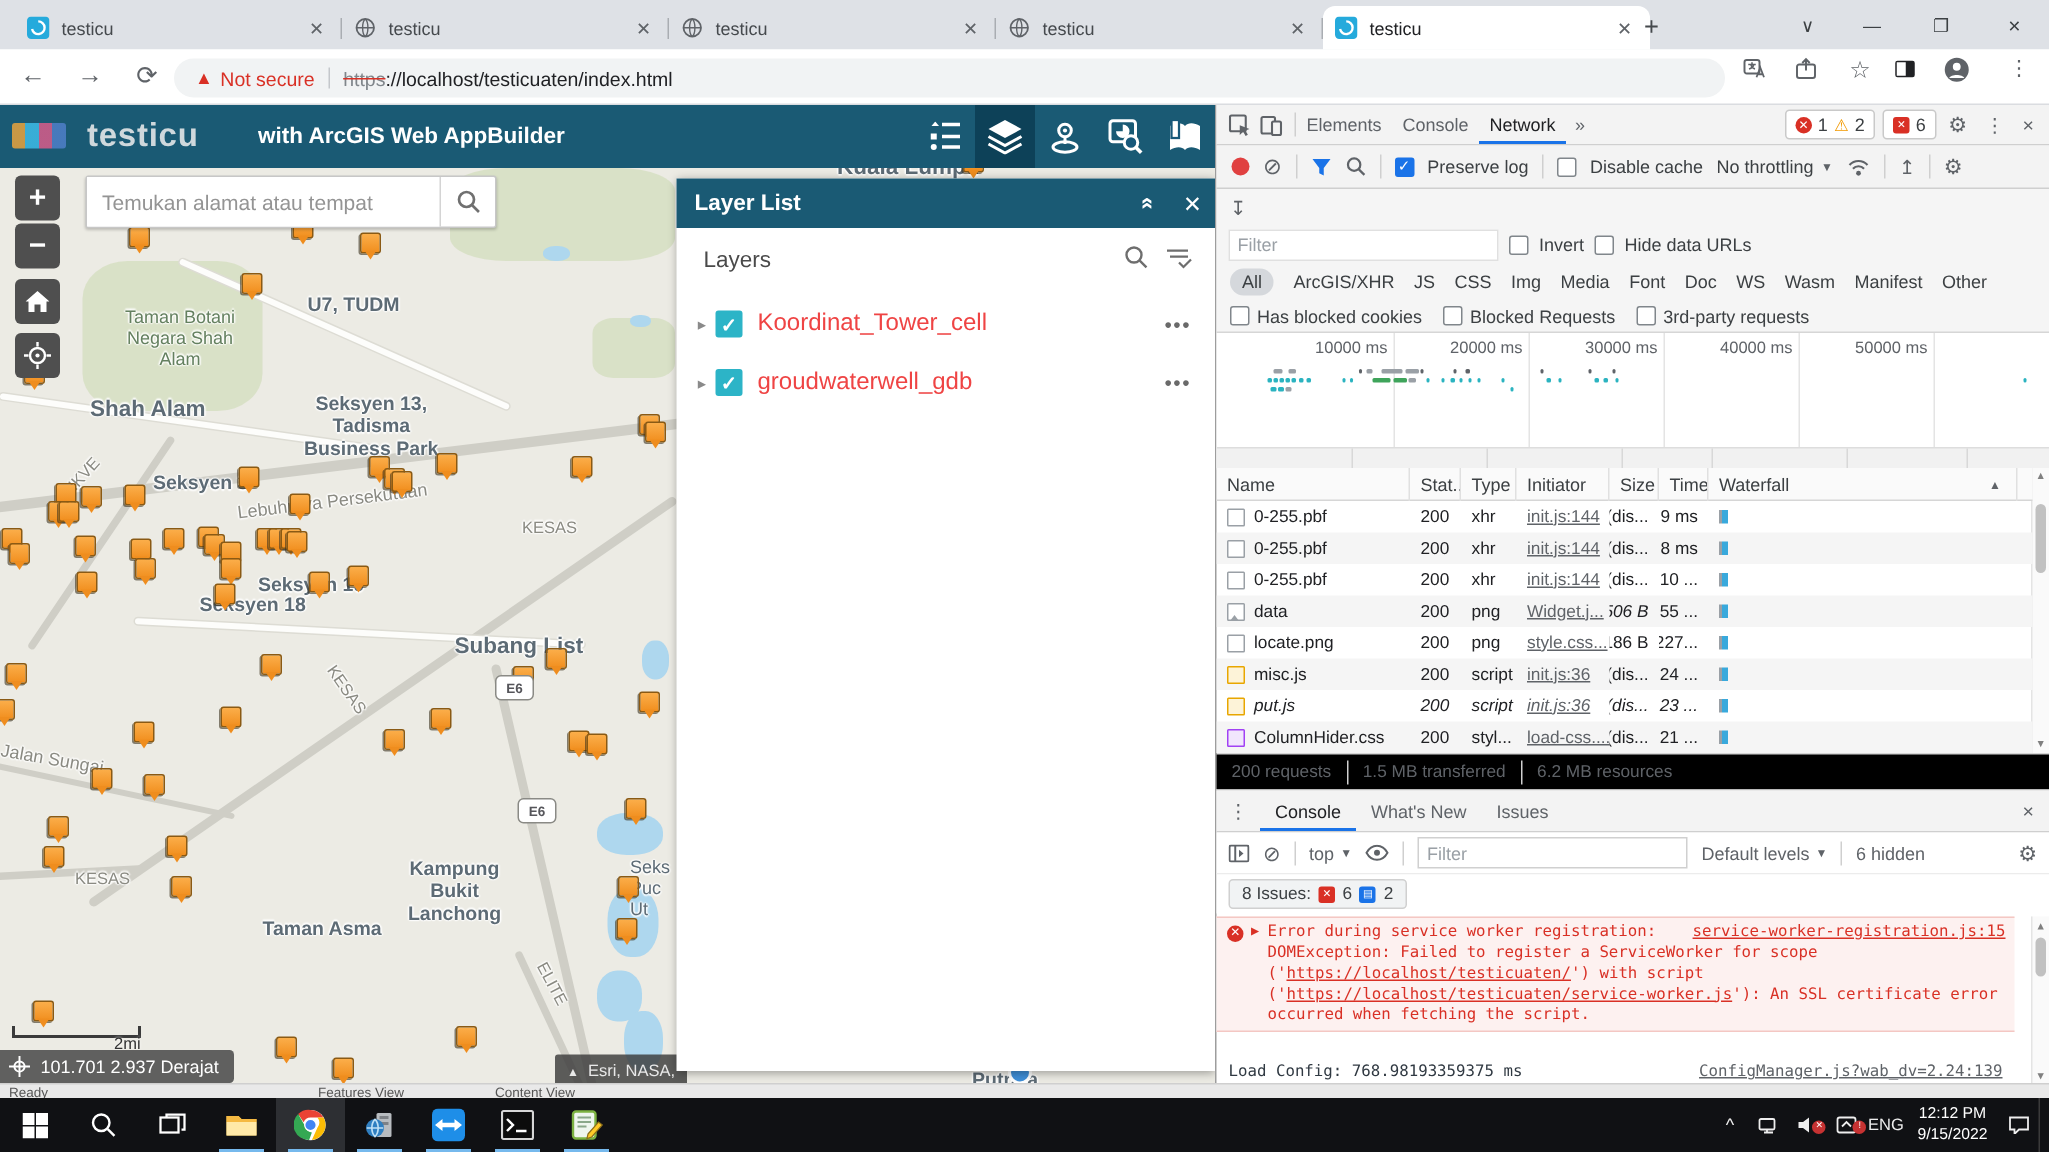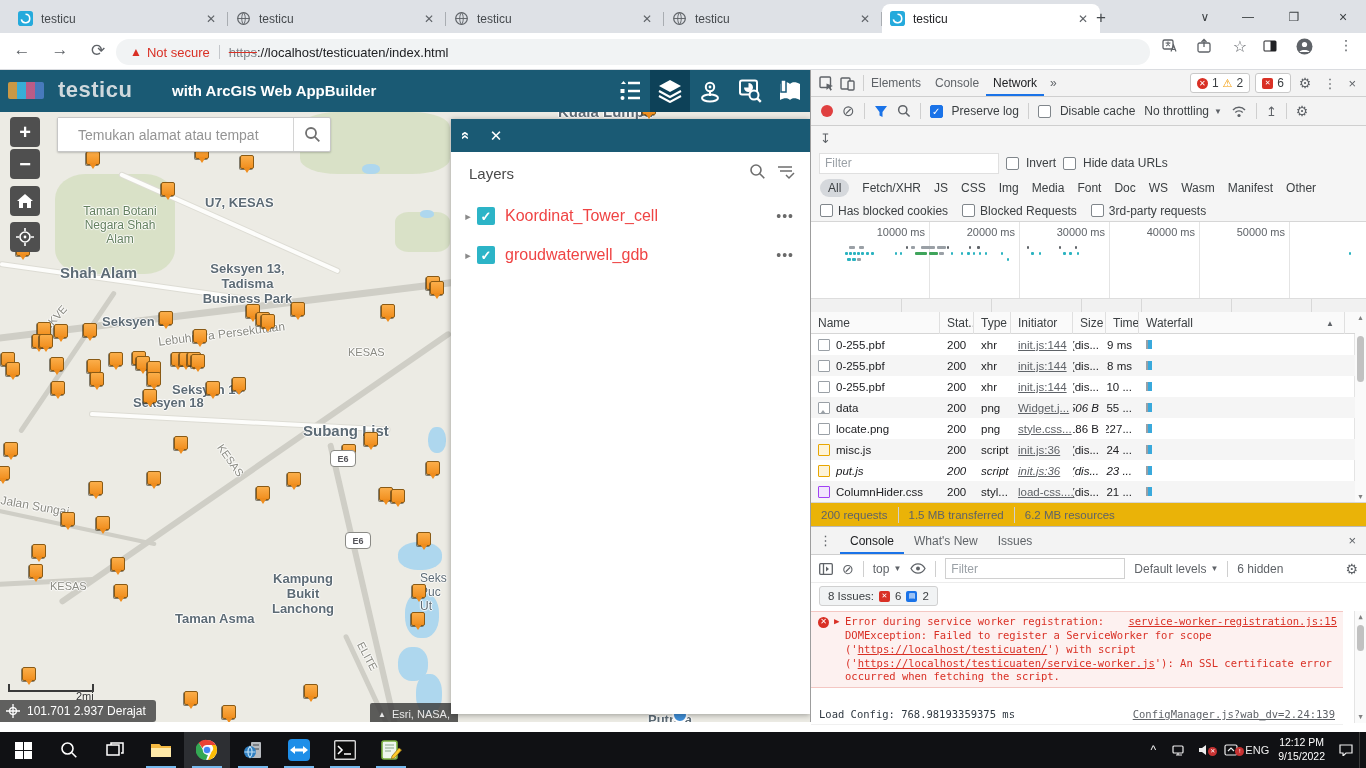--- a/index.html
+++ b/index.html
@@ -44,21 +44,21 @@
     text-shadow:-1px 0 1px #fff,1px 0 1px #fff,0 -1px 1px #fff,0 1px 1px #fff;}
   .marker{position:absolute;width:12px;height:12px;border-radius:2px;
     background:linear-gradient(#fbae4a,#f18f1f);border:1px solid #8a5a14;box-shadow:-1px 1px 0 rgba(60,50,30,.6);}
   .marker:after{content:"";position:absolute;left:2px;top:11px;border:4px solid transparent;border-top:6px solid #ef8d1e;}
   .shield{position:absolute;width:24px;height:15px;background:#fff;border:1.5px solid #8a8a85;border-radius:4px;
     font-size:9px;font-weight:bold;color:#55555a;display:flex;align-items:center;justify-content:center;}
   .mapctl{left:10px;width:30px;height:30px;background:#4f4f4f;border-radius:4px;color:#fff;
     display:flex;align-items:center;justify-content:center;font-size:20px;font-weight:bold;}
   .searchbox{left:57px;top:5px;width:274px;height:35px;display:flex;background:#fff;border:1px solid #c7c7c7;
     box-sizing:border-box;box-shadow:0 1px 2px rgba(0,0,0,.2);border-radius:2px;}
-  .searchbox input{flex:1;border:0;outline:0;padding:0 20px;font-size:14px;font-family:"Liberation Sans",sans-serif;color:#444;}
+  .searchbox input{flex:1;border:0;outline:0;padding:0 10px;font-size:14px;font-family:"Liberation Sans",sans-serif;color:#444;}
   .searchbox input::placeholder{color:#949494;}
   .searchbtn{width:36px;border-left:1px solid #d4d4d4;display:flex;align-items:center;justify-content:center;}
   .scaleline{left:8px;top:572px;width:82px;height:6px;border-left:2px solid #3a3a3a;border-right:2px solid #3a3a3a;border-bottom:2px solid #3a3a3a;}
   .scalelabel{left:76px;top:578px;font-size:11px;color:#323232;text-shadow:0 0 2px #fff;}
   .coordsbar{left:0;top:588px;height:22px;display:flex;align-items:center;background:rgba(72,72,72,.85);
     color:#fff;font-size:12px;padding:0 10px 0 4px;border-radius:0 3px 3px 0;}
   .attrib{left:370px;top:591px;height:22px;background:rgba(58,58,58,.82);color:#e8e8e8;font-size:11px;
     display:flex;align-items:center;padding:0 8px;gap:6px;border-radius:2px;}
   
   .panel{left:451px;top:119px;width:359px;height:595px;background:#fff;box-shadow:0 1px 6px rgba(0,0,0,.35);}
@@ -122,21 +122,21 @@
   .fileic{width:10px;height:10px;border:1px solid #9aa0a6;border-radius:1px;margin-right:6px;flex:0 0 auto;background:#fff;position:relative;}
   .fileic.js{border-color:#e8a600;background:#fdf3d8;}
   .fileic.css{border-color:#a142f4;background:#f1e6fd;}
   .fileic.img:after{content:"";position:absolute;left:1px;top:4px;border:3px solid transparent;border-bottom:4px solid #9aa0a6;}
   .wbar{height:9px;display:flex;}
   .wbar .w1{width:2px;background:#9aa0a6;}
   .wbar .w2{width:4px;background:#39a9dc;}
   .scrollv{position:absolute;right:0;width:12px;background:#fafafa;border-left:1px solid #e4e4e4;box-sizing:border-box;}
   .scrollv .ar{position:absolute;left:0;width:100%;text-align:center;font-size:7px;color:#808080;}
   .scrollv .th{position:absolute;left:2px;width:7px;background:#c1c1c1;border-radius:4px;}
-  .netsummary{position:absolute;left:0;top:432px;width:100%;height:24px;border-top:1px solid #d6d6d6;background:#eab308;
+  .netsummary{position:absolute;left:0;top:432px;width:100%;height:24px;border-top:1px solid #d6d6d6;background:#000000;
     display:flex;align-items:center;gap:10px;padding-left:10px;box-sizing:border-box;color:#5f6368;font-size:11.5px;}
   
   .drawer{position:absolute;left:0;top:456px;width:100%;height:196px;border-top:1px solid #b9b9b9;}
   .drtabs{position:absolute;left:0;top:0;width:100%;height:28px;background:#f3f3f3;border-bottom:1px solid #cfcfcf;
     display:flex;align-items:center;box-sizing:border-box;}
   .drtab{padding:0 10px;height:100%;display:flex;align-items:center;color:#5f6368;}
   .drtab.active{color:#202124;box-shadow:inset 0 -2px 0 #1a73e8;}
   .drtools{position:absolute;left:0;top:28px;width:100%;height:28px;background:#fff;border-bottom:1px solid #ececec;
     display:flex;align-items:center;gap:9px;padding-left:8px;box-sizing:border-box;color:#5f6368;}
   .drtools input{width:168px;height:19px;border:1px solid #d0d0d0;background:#fff;font-size:12px;padding:0 5px;
@@ -347,21 +347,21 @@
     <div class="road" style="left:60px;top:488px;width:475px;height:6px;transform:rotate(-34.7deg);"></div>
     <div class="road" style="left:330px;top:328px;width:300px;height:6px;transform:rotate(77deg);"></div>
     <div class="road" style="left:345px;top:520px;width:230px;height:5px;transform:rotate(65deg);"></div>
     <div class="road" style="left:-5px;top:470px;width:100px;height:5px;transform:rotate(-3deg);"></div>
     <div class="road" style="left:-10px;top:395px;width:170px;height:4px;transform:rotate(12deg);"></div>
     <div class="road white" style="left:0px;top:150px;width:260px;height:4px;transform:rotate(8deg);"></div>
     <div class="road white" style="left:120px;top:60px;width:240px;height:4px;transform:rotate(24deg);"></div>
     <div class="road white" style="left:90px;top:300px;width:300px;height:4px;transform:rotate(3deg);"></div>
     <div id="maplabels">
         <div class="maplabel" style="left: 558px; top: -9px; font-size: 15px; font-weight: bold;">Kuala Lumpu</div>
-        <div class="maplabel" style="left: 205px; top: 84px; font-size: 13px; font-weight: bold;">U7, KESAS</div>
+        <div class="maplabel" style="left: 205px; top: 84px; font-size: 13px; font-weight: bold;">U7, TUDM</div>
         <div class="maplabel" style="left: 60px; top: 93px; font-size: 12px; color: rgb(100, 128, 95); text-align: center; width: 120px;">Taman Botani
 Negara Shah
 Alam</div>
         <div class="maplabel" style="left: 60px; top: 152px; font-size: 15px; font-weight: bold;">Shah Alam</div>
         <div class="maplabel" style="left: 185px; top: 150px; font-size: 13px; font-weight: bold; text-align: center; width: 125px;">Seksyen 13,
 Tadisma
 Business Park</div>
         <div class="maplabel" style="left: 40px; top: 200px; font-size: 11px; color: rgb(138, 138, 130); transform: rotate(-48deg);">NKVE</div>
         <div class="maplabel" style="left: 102px; top: 203px; font-size: 13px; font-weight: bold;">Seksyen 3</div>
         <div class="maplabel" style="left: 158px; top: 216px; font-size: 12px; color: rgb(138, 138, 130); transform: rotate(-7deg);">Lebuhraya Persekutuan</div>
@@ -485,20 +485,21 @@
       <span>101.701 2.937 Derajat</span>
     </div>
     <div class="attrib abs">
       <span style="font-size:8px;">▲</span>
       <span>Esri, NASA,</span>
     </div>
   </div>
 
   <div class="abs panel">
     <div class="panelhead">
+      <span class="paneltitle">Layer List</span>
       <span class="panelbtn" style="transform:rotate(90deg);font-weight:bold;">«</span>
       <span class="panelbtn">✕</span>
     </div>
     <div class="layershead">Layers</div>
     <div class="layertools">
       <svg width="17" height="17" viewBox="0 0 17 17">
           <circle cx="7" cy="7" r="5" fill="none" stroke="#6e6e6e" stroke-width="1.6"></circle>
           <path d="m10.8 10.8 4.5 4.5" stroke="#6e6e6e" stroke-width="1.6"></path>
         </svg>
       <svg width="20" height="17" viewBox="0 0 20 17">
@@ -599,21 +600,21 @@
     </div>
     <div class="dtrowB">
       <input type="text" placeholder="Filter" style="">
       <span class="cbx"></span>
       <span>Invert</span>
       <span class="cbx"></span>
       <span>Hide data URLs</span>
     </div>
     <div class="dtrowC" id="chiprow">
         <span class="chip active">All</span>
-        <span class="chip">Fetch/XHR</span>
+        <span class="chip">ArcGIS/XHR</span>
         <span class="chip">JS</span>
         <span class="chip">CSS</span>
         <span class="chip">Img</span>
         <span class="chip">Media</span>
         <span class="chip">Font</span>
         <span class="chip">Doc</span>
         <span class="chip">WS</span>
         <span class="chip">Wasm</span>
         <span class="chip">Manifest</span>
         <span class="chip">Other</span>
@@ -1005,20 +1006,25 @@
         </div>
       <div class="errmsg"><span class="xic">✕</span><span class="exp">▶</span><a class="srclink">service-worker-registration.js:15</a><span>Error during service worker registration: DOMException: Failed to register a ServiceWorker for scope ('</span><span style="text-decoration: underline;">https://localhost/testicuaten/</span><span>') with script ('</span><span style="text-decoration: underline;">https://localhost/testicuaten/service-worker.js</span><span>'): An SSL certificate error occurred when fetching the script.</span></div>
           <div class="logrow" style="top: 95px;">
             <span>Load Config: 768.98193359375 ms</span>
             <a>ConfigManager.js?wab_dv=2.24:139</a>
           </div>
         </div>
     </div>
   </div>
 
+  <div class="abs sliver">
+    <span style="position:absolute;left:6px;top:0;">Ready</span>
+    <span style="position:absolute;left:212px;top:0;">Features View</span>
+    <span style="position:absolute;left:330px;top:0;">Content View</span>
+  </div>
 
   <div class="abs taskbar" id="taskbar">
     <div class="tbapp">
         <span>
           <svg width="17" height="17" viewBox="0 0 17 17">
             <rect width="8" height="8" fill="#fff"></rect>
             <rect x="9" width="8" height="8" fill="#fff"></rect>
             <rect y="9" width="8" height="8" fill="#fff"></rect>
             <rect x="9" y="9" width="8" height="8" fill="#fff"></rect>
           </svg>

